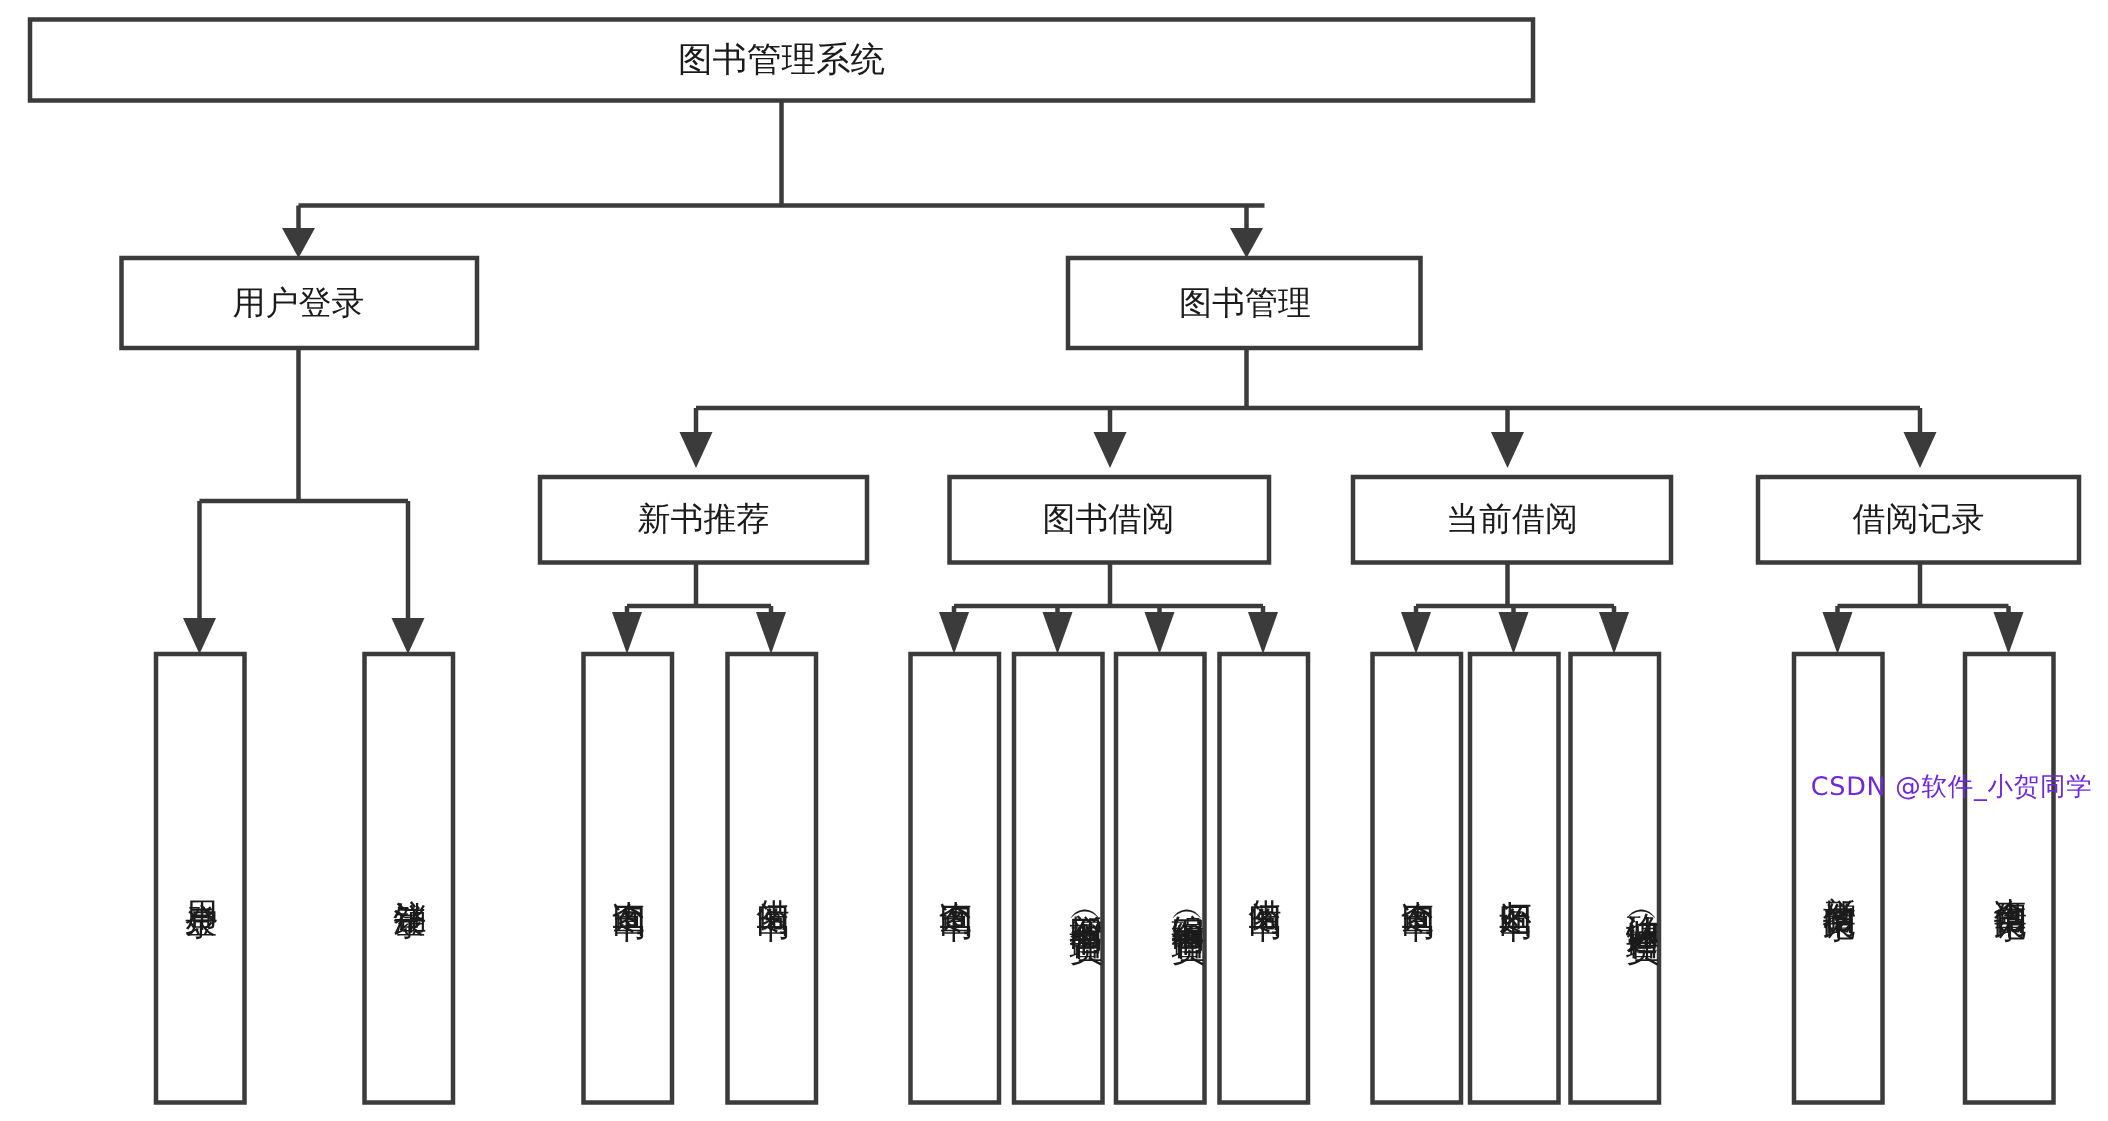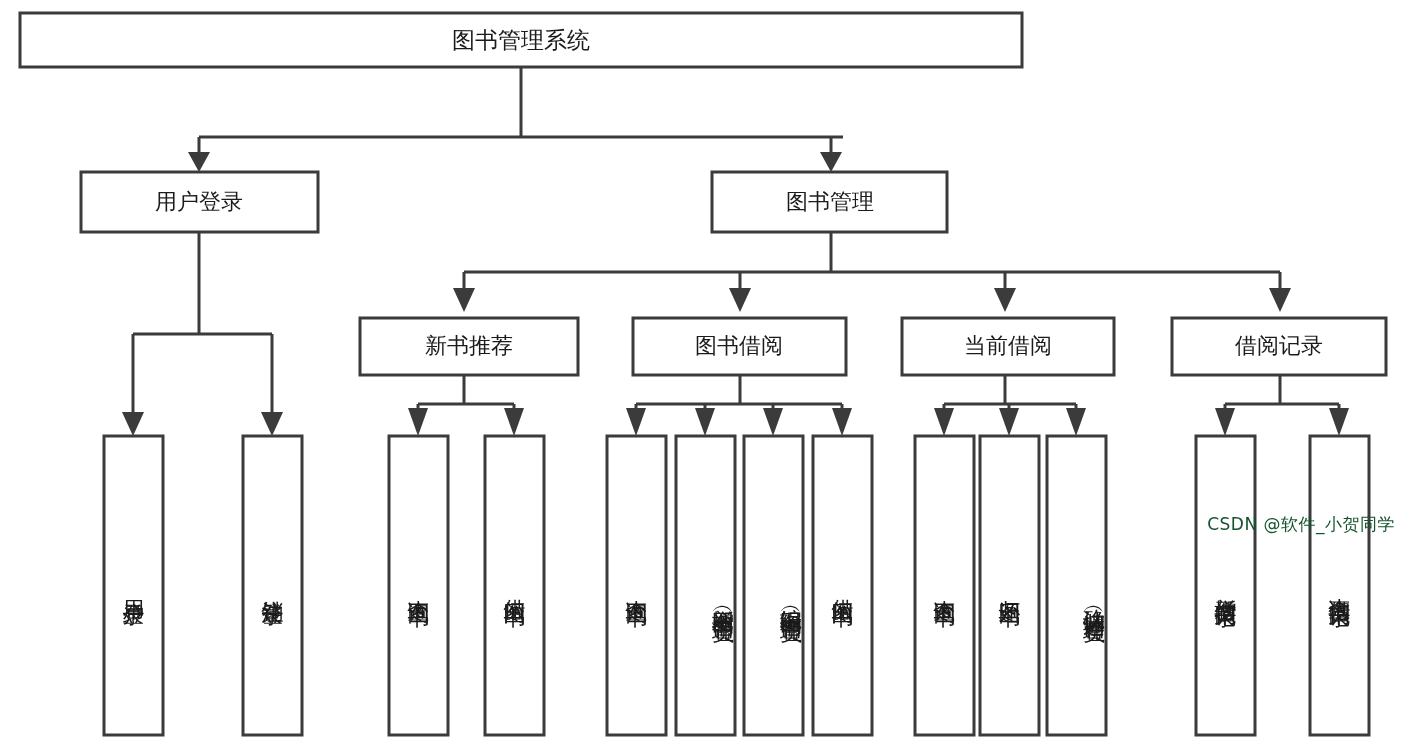--- a/index.html
+++ b/index.html
@@ -51,21 +51,21 @@
     pointer-events:none;
   }
   .leaf-label.top-anchored{align-items:flex-start;padding-top:14px;}
 
   .watermark{
     position:absolute;
     right:10px;
     bottom:6px;
     font-family:"DejaVu Sans","Liberation Sans",sans-serif;
     font-size:17px;
-    color:#14532d;
+    color:#6d28d9;
     letter-spacing:0.5px;
     user-select:none;
   }
 </style>
 </head>
 <body>
 
 <div id="diagram-root">
 
   <svg class="diagram" viewBox="0 0 1405 747" xmlns="http://www.w3.org/2000/svg">

